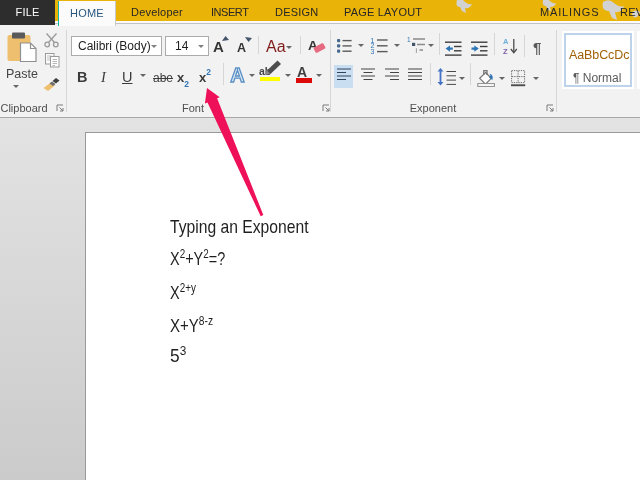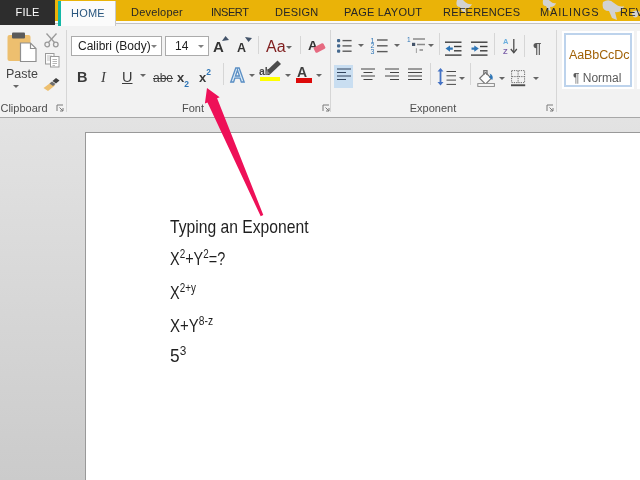--- a/index.html
+++ b/index.html
@@ -5,21 +5,21 @@
   * { margin:0; padding:0; box-sizing:border-box; }
   html,body { width:640px; height:480px; overflow:hidden; }
   body { font-family:"Liberation Sans", sans-serif; position:relative; background:#fff; }
   .abs { position:absolute; }
 
   
   #tabbar { position:absolute; left:0; top:0; width:640px; height:24px; background:#eab308; }
   #strip2 { position:absolute; left:0; top:24px; width:640px; height:2px; background:#f2f2f2; }
   .tab { position:absolute; top:0; height:24px; color:#262626; font-size:11px; line-height:25px; white-space:nowrap; letter-spacing:0.2px; z-index:2; }
   #tab-file { left:0; width:55px; height:25px; background:#2d2d2d; color:#fff; text-align:center; z-index:3; }
-  #tab-home { left:58px; top:1px; width:58px; height:25px; background:#fbfbfb; color:#29567e; text-align:center; z-index:3; border-left:3px solid #14b8a6; border-right:1px solid #c9c9c9; }
+  #tab-home { left:58px; top:1px; width:58px; height:25px; background:#fbfbfb; color:#29567e; text-align:center; z-index:3; border-left:1px solid #14b8a6; border-right:1px solid #c9c9c9; }
 
   
   #ribbon { position:absolute; left:0; top:26px; width:640px; height:92px; background:#f2f2f2; border-bottom:1px solid #a8a8a8; }
   .vsep { position:absolute; width:1px; background:#d6d6d6; top:4px; height:82px; }
   .glabel { position:absolute; top:76px; height:14px; font-size:11px; color:#4e4e4e; text-align:center; }
   .launch { position:absolute; top:78px; width:8px; height:8px; }
   .launch svg { display:block; }
 
   .btxt { position:absolute; color:#3b3b3b; }
 
@@ -49,21 +49,20 @@
     </g>
   </svg>
   <div class="abs" style="left:0; top:21px; width:640px; height:1.5px; background:#fafafa; z-index:1;"></div>
   <div class="abs" style="left:0; top:23px; width:640px; height:1px; background:#c2c2c2; z-index:1;"></div>
   <div class="tab" id="tab-file">FILE</div>
   <div class="tab" id="tab-home">HOME</div>
   <div class="tab" style="left:131px;">Developer</div>
   <div class="tab" style="left:211px; letter-spacing:-0.45px;">INSERT</div>
   <div class="tab" style="left:275px;">DESIGN</div>
   <div class="tab" style="left:344px;">PAGE LAYOUT</div>
-  <div class="tab" style="left:443px;">REFERENCES</div>
   <div class="tab" style="left:540px; letter-spacing:0.85px;">MAILINGS</div>
   <div class="tab" style="left:620px;">REVIEW</div>
 </div>
 <div id="strip2"></div>
 
 <div id="ribbon">
   <div class="vsep" style="left:66px;"></div>
   <div class="vsep" style="left:330px;"></div>
   <div class="vsep" style="left:556px;"></div>
 

